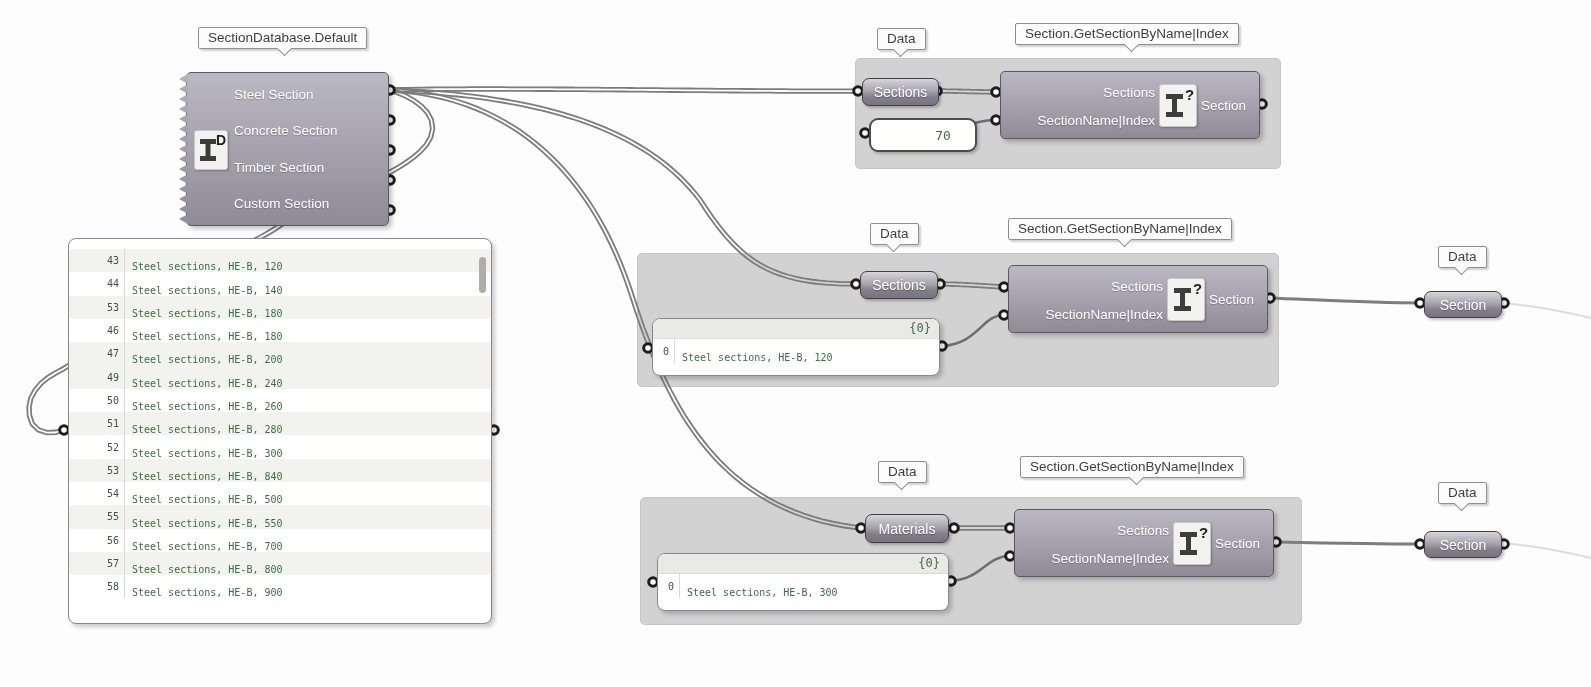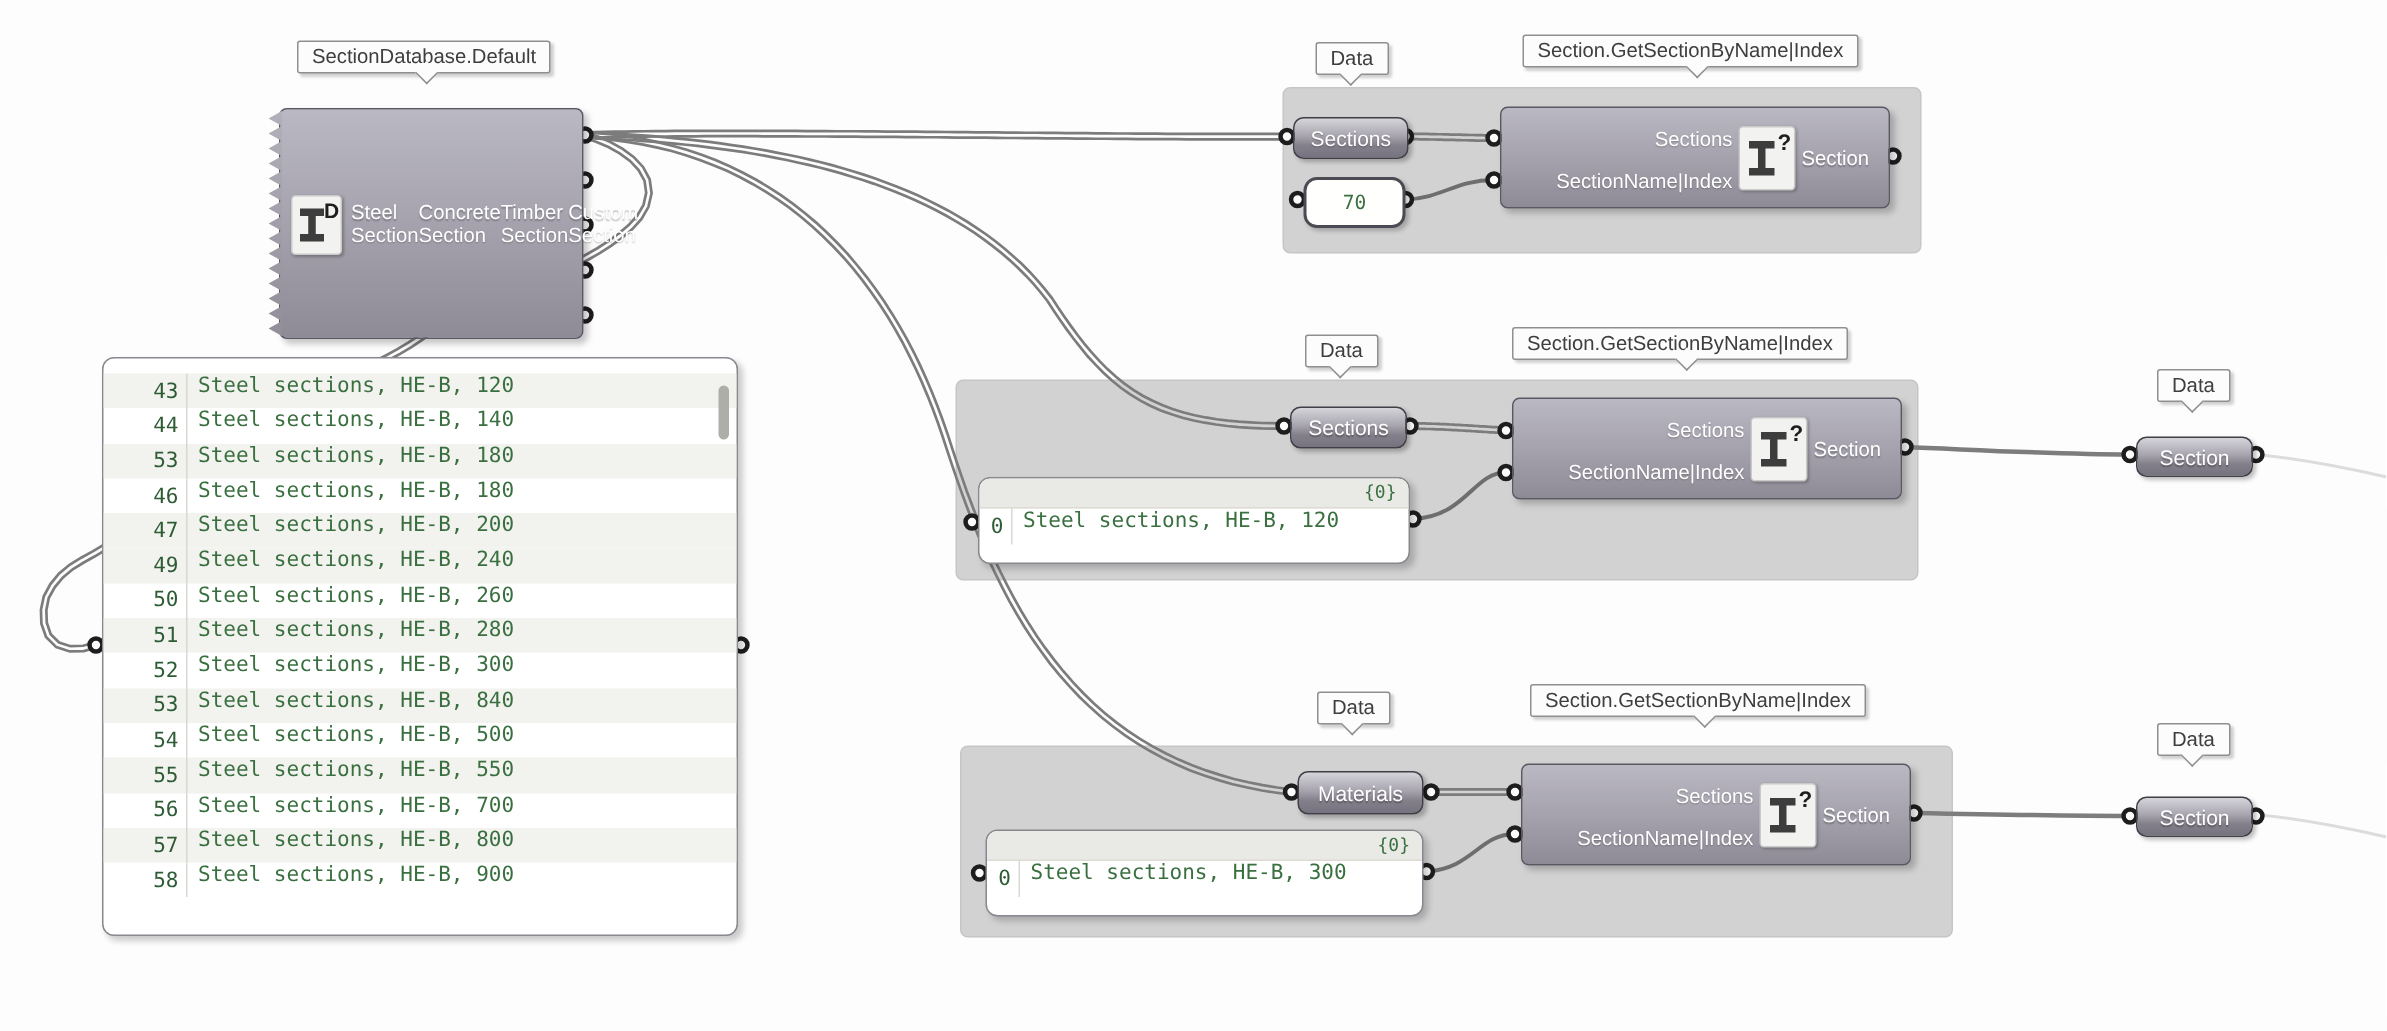--- a/index.html
+++ b/index.html
@@ -15,21 +15,21 @@
            box-shadow:2px 2px 2px rgba(0,0,0,0.18);}
   .callout .ptr{position:absolute;bottom:-6px;width:10px;height:10px;background:#fcfcfc;
            border-right:1px solid #8f8f8f;border-bottom:1px solid #8f8f8f;transform:rotate(45deg);}
   
   .node{position:absolute;z-index:3;}
   .comp{background:linear-gradient(#bab8c2 0%,#a3a0ab 55%,#8e8b96 100%);
         border:1.5px solid #5b5863;border-radius:5px;box-shadow:3px 3px 4px rgba(0,0,0,0.22);}
   .zigzag{position:absolute;left:-8px;top:1px;bottom:1px;width:9px;
         background:linear-gradient(#b2b0ba,#918e99);
         clip-path:polygon(100% 0%,0% 3.33%,100% 6.67%,0% 10%,100% 13.33%,0% 16.67%,100% 20%,0% 23.33%,100% 26.67%,0% 30%,100% 33.33%,0% 36.67%,100% 40%,0% 43.33%,100% 46.67%,0% 50%,100% 53.33%,0% 56.67%,100% 60%,0% 63.33%,100% 66.67%,0% 70%,100% 73.33%,0% 76.67%,100% 80%,0% 83.33%,100% 86.67%,0% 90%,100% 93.33%,0% 96.67%,100% 100%);}
-  .db-rows{position:absolute;left:47px;top:3px;right:4px;bottom:3px;display:flex;flex-direction:row;}
+  .db-rows{position:absolute;left:47px;top:3px;right:4px;bottom:3px;display:flex;flex-direction:column;}
   .db-row{flex:1;display:flex;align-items:center;color:#ffffff;font-size:13.5px;
           text-shadow:0 1px 1px rgba(0,0,0,0.25);}
   .icon-box{position:absolute;background:#f2f2f0;border:1px solid #c9c9c9;border-radius:3px;
           box-shadow:1px 1px 2px rgba(0,0,0,0.25);}
   .in-label,.out-label{position:absolute;color:#ffffff;font-size:13.5px;
           text-shadow:0 1px 1px rgba(0,0,0,0.25);}
   .in-label{left:2px;width:152px;text-align:right;height:26px;line-height:26px;}
   .out-label{left:200px;top:0;bottom:0;display:flex;align-items:center;}
   
   .pill{position:absolute;z-index:3;display:flex;align-items:center;justify-content:center;
@@ -39,21 +39,21 @@
   
   .valbox{position:absolute;z-index:3;display:flex;align-items:center;justify-content:center;
         background:#fffffe;border:2px solid #4c4a53;border-radius:9px;color:#3a7040;
         font-family:"DejaVu Sans Mono", monospace;font-size:13px;box-shadow:2px 2px 3px rgba(0,0,0,0.22);}
   
   .panel{position:absolute;z-index:3;background:#ffffff;border:1px solid #8a878f;border-radius:8px;
         overflow:hidden;box-shadow:3px 3px 4px rgba(0,0,0,0.2);
         font-family:"DejaVu Sans Mono", monospace;color:#3a7040;}
   .panel-head{background:#e9e9e5;border-bottom:1px solid #dddbd4;text-align:right;
         font-size:12px;padding:2px 8px 2px 0;height:15px;line-height:15px;color:#3a7040;}
-  .prow{display:flex;font-size:14px;align-items:flex-start;}
+  .prow{display:flex;font-size:10px;align-items:flex-end;}
   .prow.alt{background:#f2f2ee;}
   .pnum{width:50px;flex:0 0 50px;text-align:right;padding-right:5px;color:#2e5c35;
         border-right:1px solid #d8d8d2;height:100%;display:flex;align-items:center;justify-content:flex-end;}
   .ptxt{padding-left:7px;white-space:nowrap;}
   .bigrow{height:23.3px;}
   .smallrow{height:24px;}
   .pnum-s{width:16px;flex:0 0 16px;}
   .scrollbar{position:absolute;right:5px;top:18px;width:7px;height:36px;background:#aeaea8;
         border-radius:4px;z-index:4;}
   .ibeam{fill:#3d3d3d;}
@@ -209,21 +209,21 @@
     <div class="prow bigrow">
         <span class="pnum">58</span>
         <span class="ptxt">Steel sections, HE-B, 900</span>
       </div>
     <div class="scrollbar"></div>
   </div>
 
   <div class="pill" style="left:862px;top:78px;width:75px;height:26px;">
       <span>Sections</span>
     </div>
-  <div class="valbox" style="left:869px;top:118px;width:64px;height:30px;">
+  <div class="valbox" style="left:869px;top:118px;width:64px;height:30px;padding-left:40px;">
       <span>70</span>
     </div>
   <div class="node comp" style="left:1000px;top:71px;width:258px;height:66px;">
     <div class="in-label" style="top:8px;"><span>Sections</span></div>
     <div class="in-label" style="top:36px;"><span>SectionName|Index</span></div>
     <div class="icon-box" style="left:158px;top:12px;width:36px;height:41px;">
       <svg width="36" height="41" viewBox="0 0 36 41">
         <path class="ibeam" d="M6 9 h17 v5 h-6 v13 h6 v5 H6 v-5 h6 v-13 H6 z"></path>
         <text class="icon-letter" x="25" y="15" font-size="15">?</text>
       </svg>

